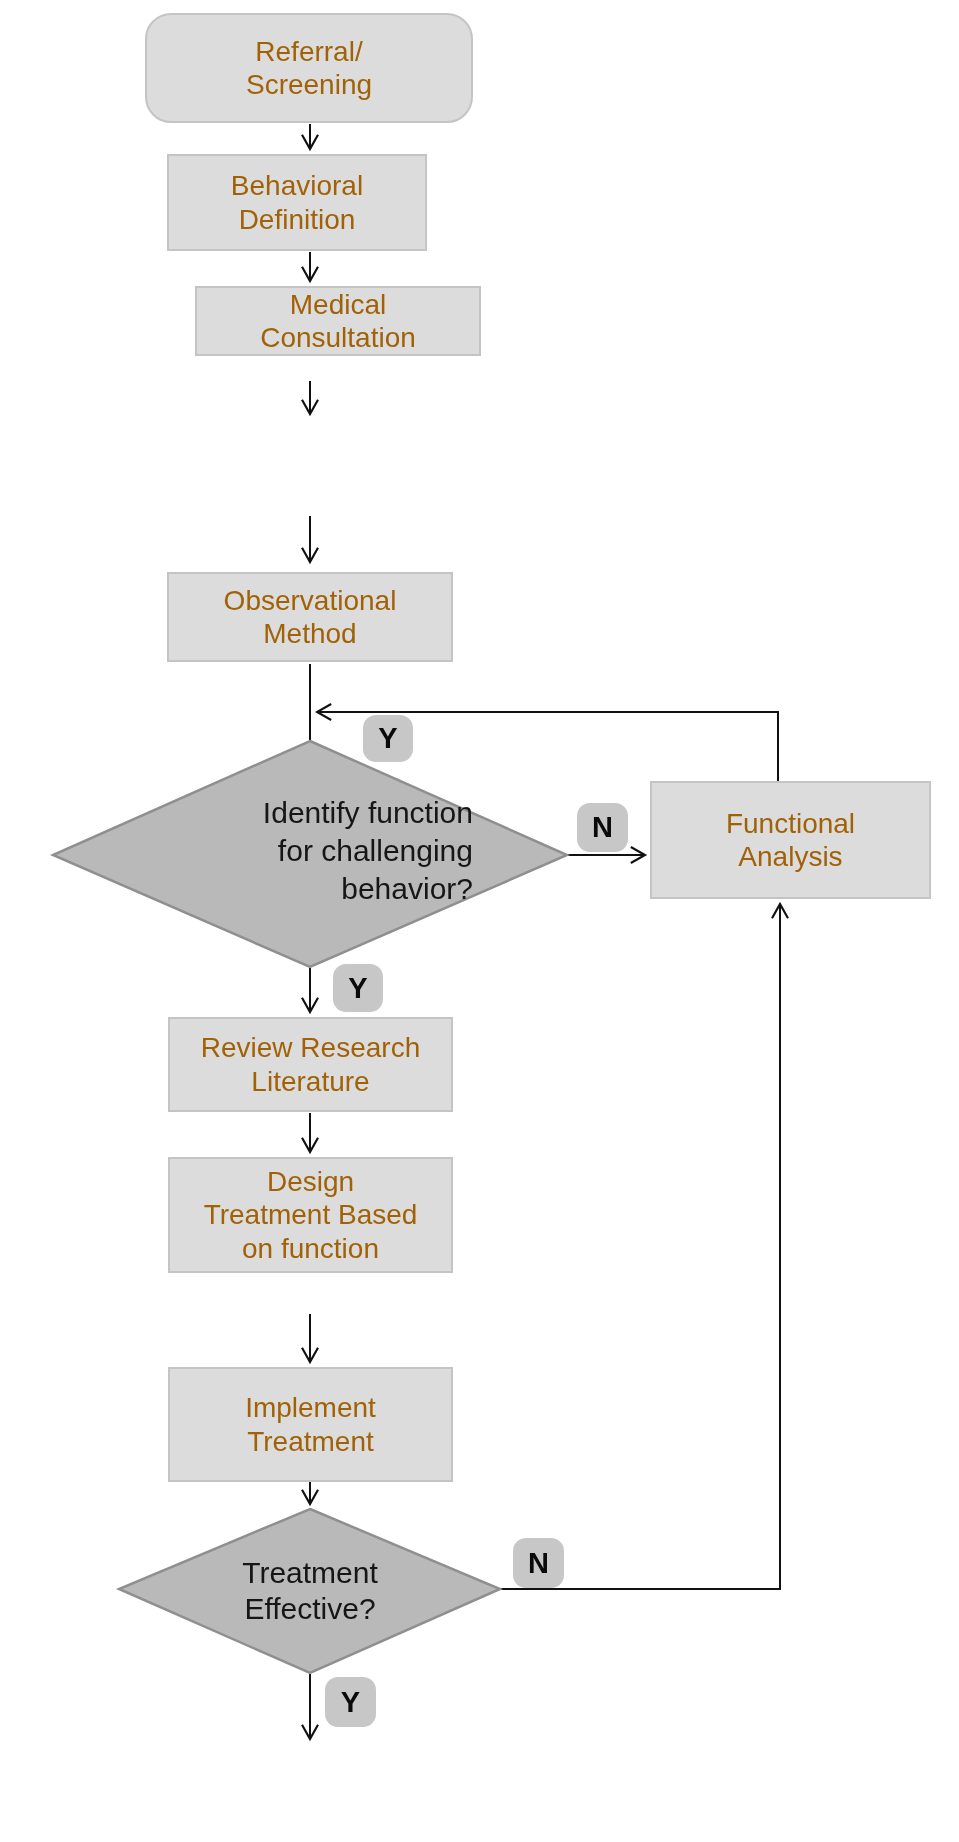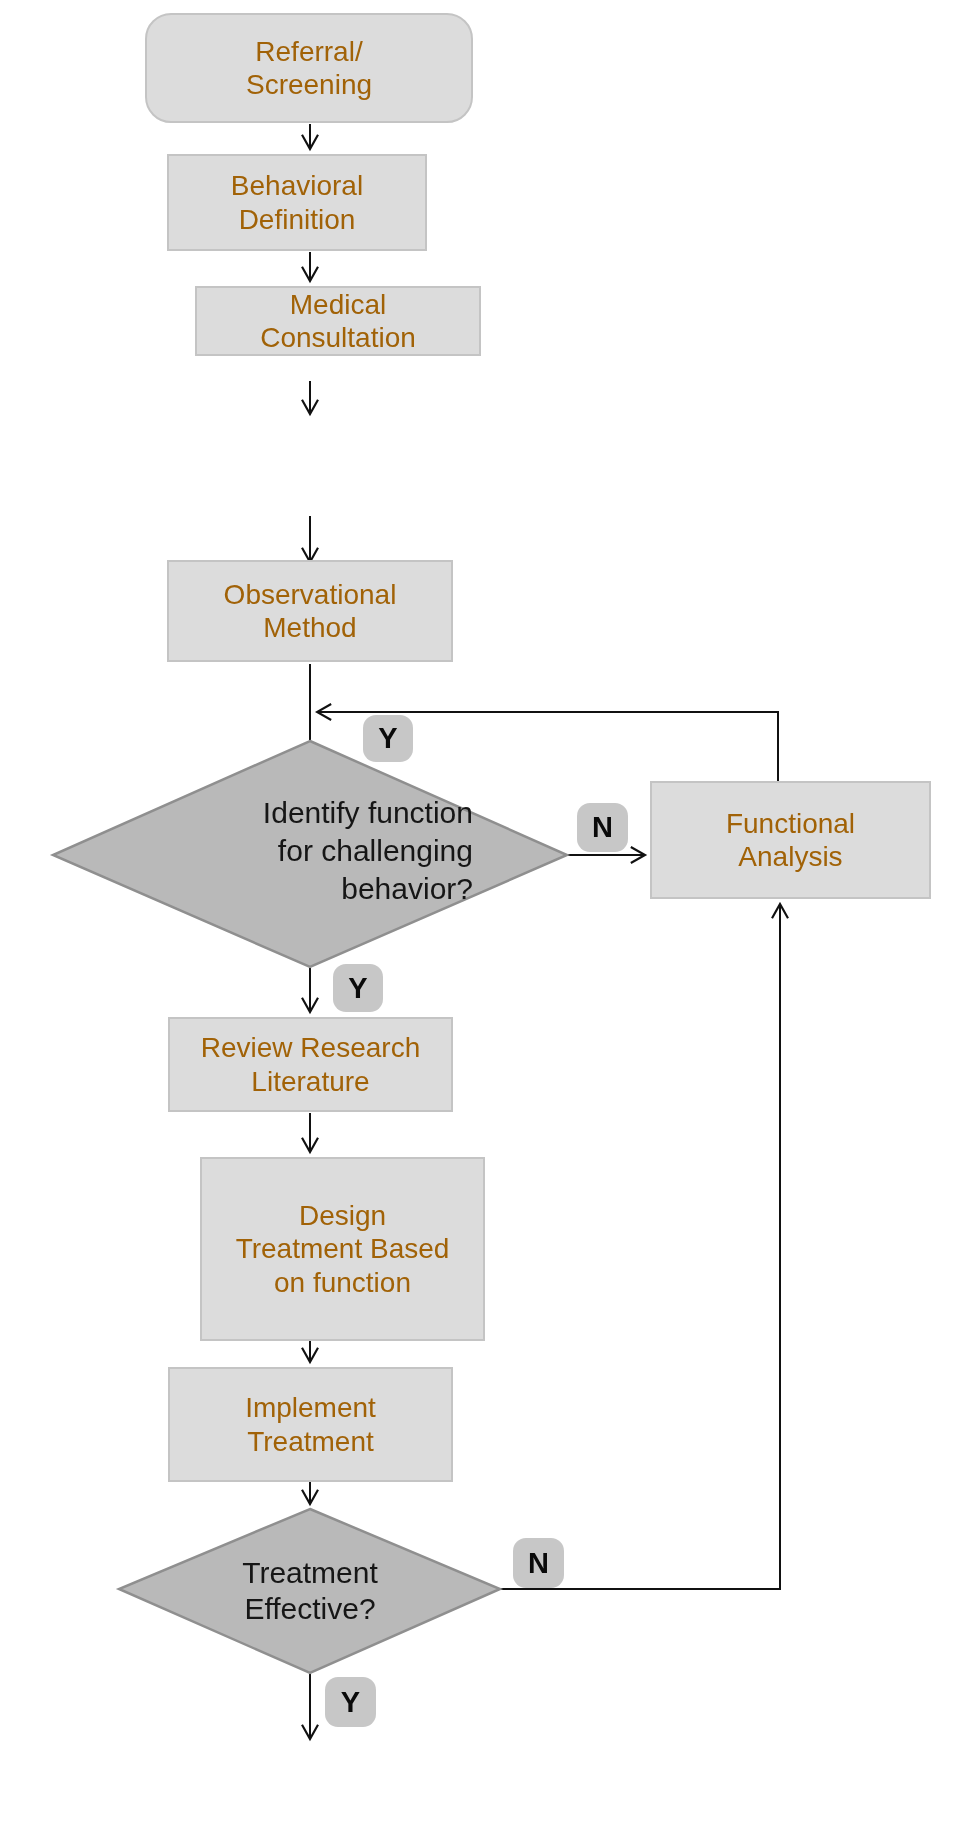--- a/index.html
+++ b/index.html
@@ -111,30 +111,30 @@
   <div class="node terminator" style="left:145px; top:13px; width:328px; height:110px;">Referral/
 Screening</div>
 
   <div class="node process" style="left:167px; top:154px; width:260px; height:97px;">Behavioral
 Definition</div>
 
   <div class="node process" style="left:167px; top:286px; width:286px; height:70px;margin-left:28px;">Medical
 Consultation</div>
 
 
-  <div class="node process" style="left:167px; top:560px; width:286px; height:102px;">Observational
+  <div class="node process" style="left:167px; top:572px; width:286px; height:90px;">Observational
 Method</div>
 
   <div class="node process" style="left:650px; top:781px; width:281px; height:118px;">Functional
 Analysis</div>
 
   <div class="node process" style="left:168px; top:1017px; width:285px; height:95px;">Review Research
 Literature</div>
 
-  <div class="node process" style="left:168px; top:1157px; width:285px; height:184px;margin-left:32px;">Design
+  <div class="node process" style="left:168px; top:1157px; width:285px; height:116px;">Design
 Treatment Based
 on function</div>
 
   <div class="node process" style="left:168px; top:1367px; width:285px; height:115px;">Implement
 Treatment</div>
 
 
   <div class="decision-label left-aligned" style="left:203px; top:794px; width:270px;">Identify function
 for challenging
 behavior?</div>

